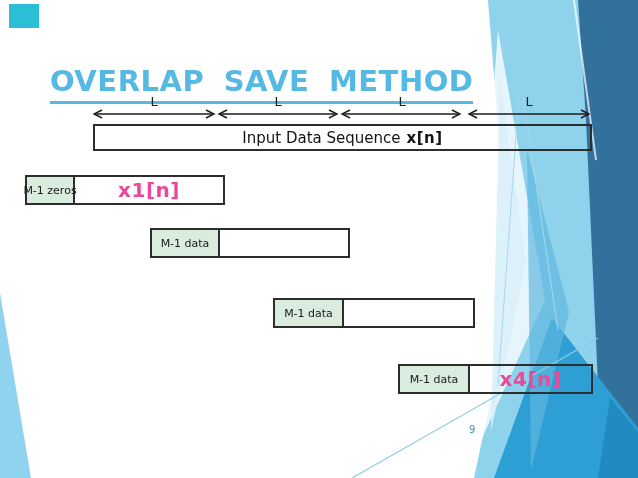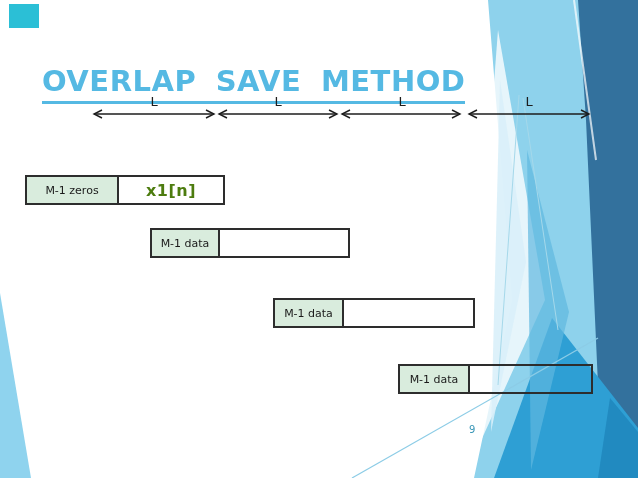--- a/index.html
+++ b/index.html
@@ -9,21 +9,21 @@
   }
   svg.decor{position:absolute;left:0;top:0;width:638px;height:478px;z-index:0;}
   svg.arrows{position:absolute;left:0;top:0;width:638px;height:478px;z-index:2;pointer-events:none;}
 
   .corner-accent{
     position:absolute;left:9px;top:4px;width:30px;height:24px;
     background:#2BBFD6;z-index:3;
   }
 
   .title{
-    position:absolute;left:42px;top:46px;z-index:2;
+    position:absolute;left:50px;top:46px;z-index:2;
     display:inline-block;
     font-size:29px;font-weight:bold;color:#55B9E3;
     letter-spacing:0.5px;word-spacing:9px;line-height:1.15;
     border-bottom:3px solid #55B9E3;padding-bottom:2px;white-space:nowrap;
   }
 
   .seg-label{
     position:absolute;top:94px;width:44px;text-align:center;z-index:2;
     font-size:13px;color:#1d1d1d;
   }
@@ -42,23 +42,23 @@
     position:absolute;height:30px;z-index:2;box-sizing:border-box;
     border:2px solid #2D2D2D;background:transparent;display:flex;
   }
   .block .prefix{
     box-sizing:border-box;border-right:2px solid #2D2D2D;background:#D9ECDD;
     display:flex;align-items:center;justify-content:center;
     font-size:11px;color:#1a1a1a;white-space:nowrap;
   }
   .block .segname{
     flex:1;display:flex;align-items:center;justify-content:center;
-    font-size:16px;font-weight:bold;color:#4d7c0f;letter-spacing:0.5px;
+    font-size:20px;font-weight:bold;color:#ec4899;letter-spacing:0.5px;
   }
-  .block.b1{left:25px;top:175px;width:200px;}  .block.b1 .prefix{width:92px;}
+  .block.b1{left:25px;top:175px;width:200px;}  .block.b1 .prefix{width:48px;}
   .block.b2{left:150px;top:228px;width:200px;} .block.b2 .prefix{width:68px;}
   .block.b3{left:273px;top:298px;width:202px;} .block.b3 .prefix{width:69px;}
   .block.b4{left:398px;top:364px;width:195px;} .block.b4 .prefix{width:70px;}
 
   .page-number{
     position:absolute;left:469px;top:424px;z-index:2;
     font-size:10px;color:#3896B6;
   }
 </style>
 </head>
@@ -108,30 +108,35 @@
         <polyline points="452,110 460,114 452,118"></polyline>
       </g>
       <g>
         <line x1="469" y1="114" x2="589" y2="114"></line>
         <polyline points="477,110 469,114 477,118"></polyline>
         <polyline points="581,110 589,114 581,118"></polyline>
       </g>
     </g>
   </svg>
 
+  <div class="input-box">
+    <span>Input Data Sequence</span>
+    <span class="bold-part">x[n]</span>
+  </div>
 
   <div class="block b1">
     <div class="prefix">M-1 zeros</div>
     <div class="segname">x1[n]</div>
   </div>
   <div class="block b2">
     <div class="prefix">M-1 data</div>
   </div>
   <div class="block b3">
     <div class="prefix">M-1 data</div>
   </div>
   <div class="block b4">
     <div class="prefix">M-1 data</div>
+    <div class="segname">x4[n]</div>
   </div>
 
   <div class="page-number">9</div>
 
 </div>
 
 </body></html>

